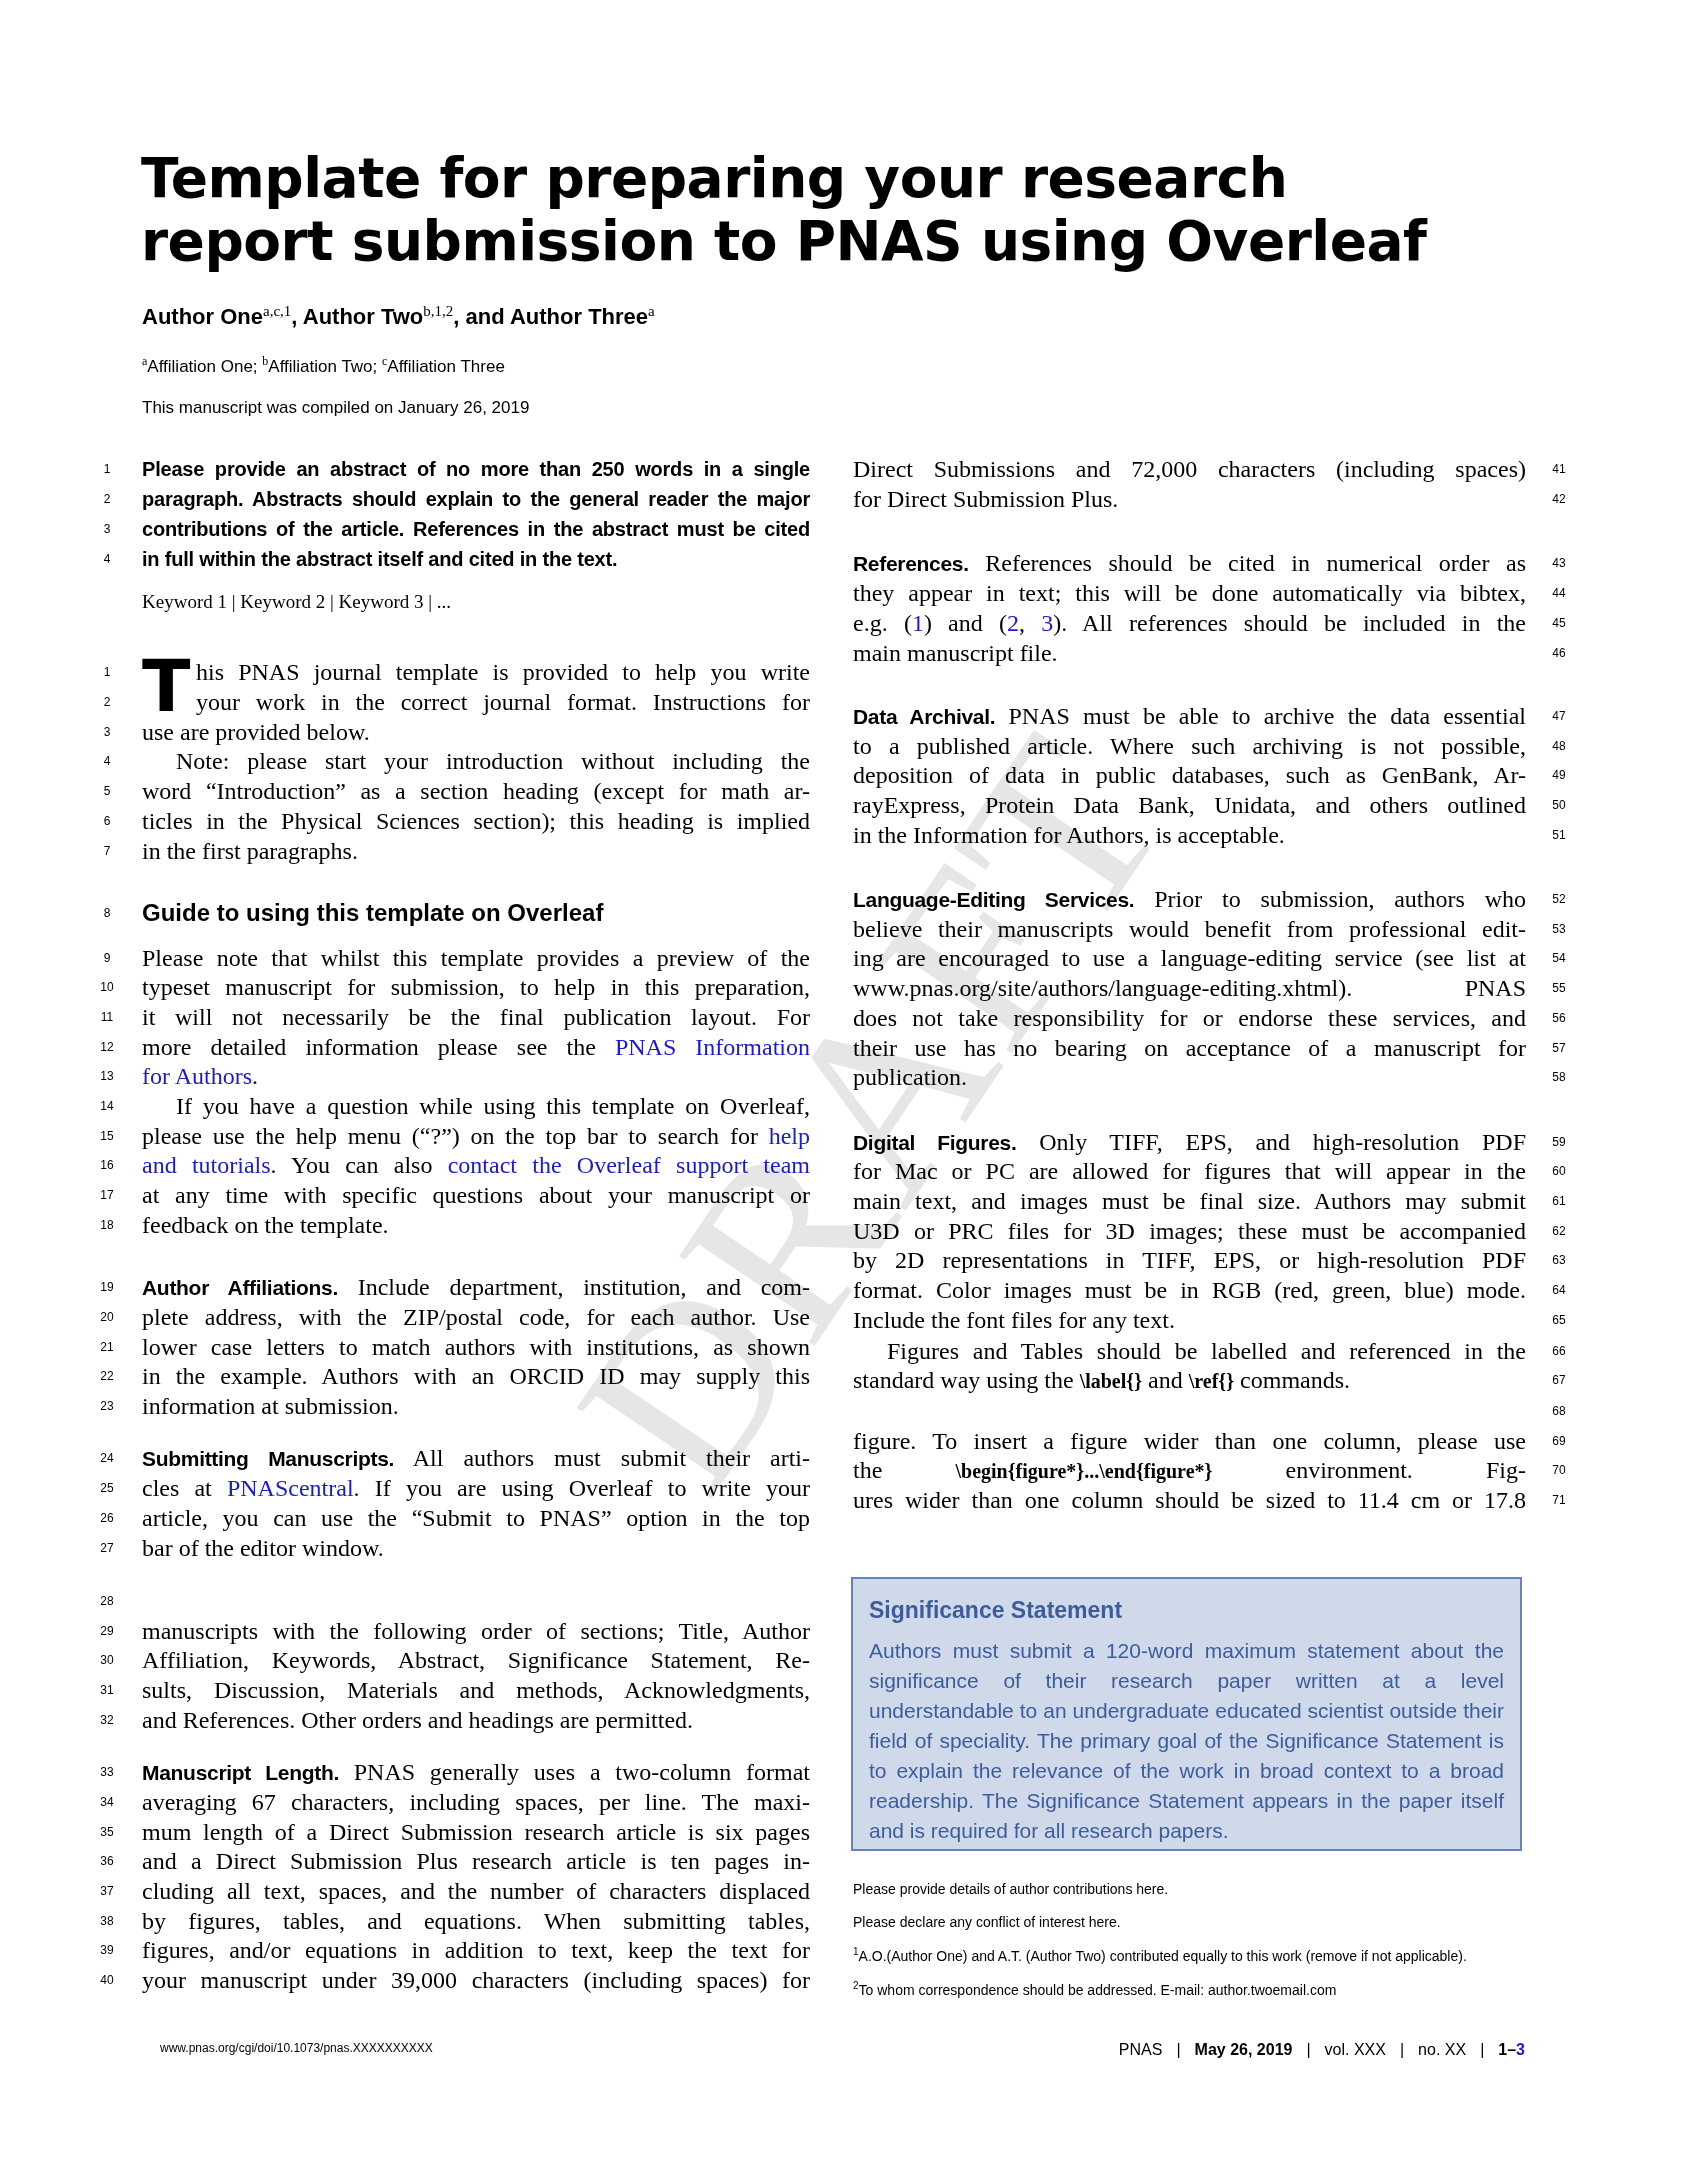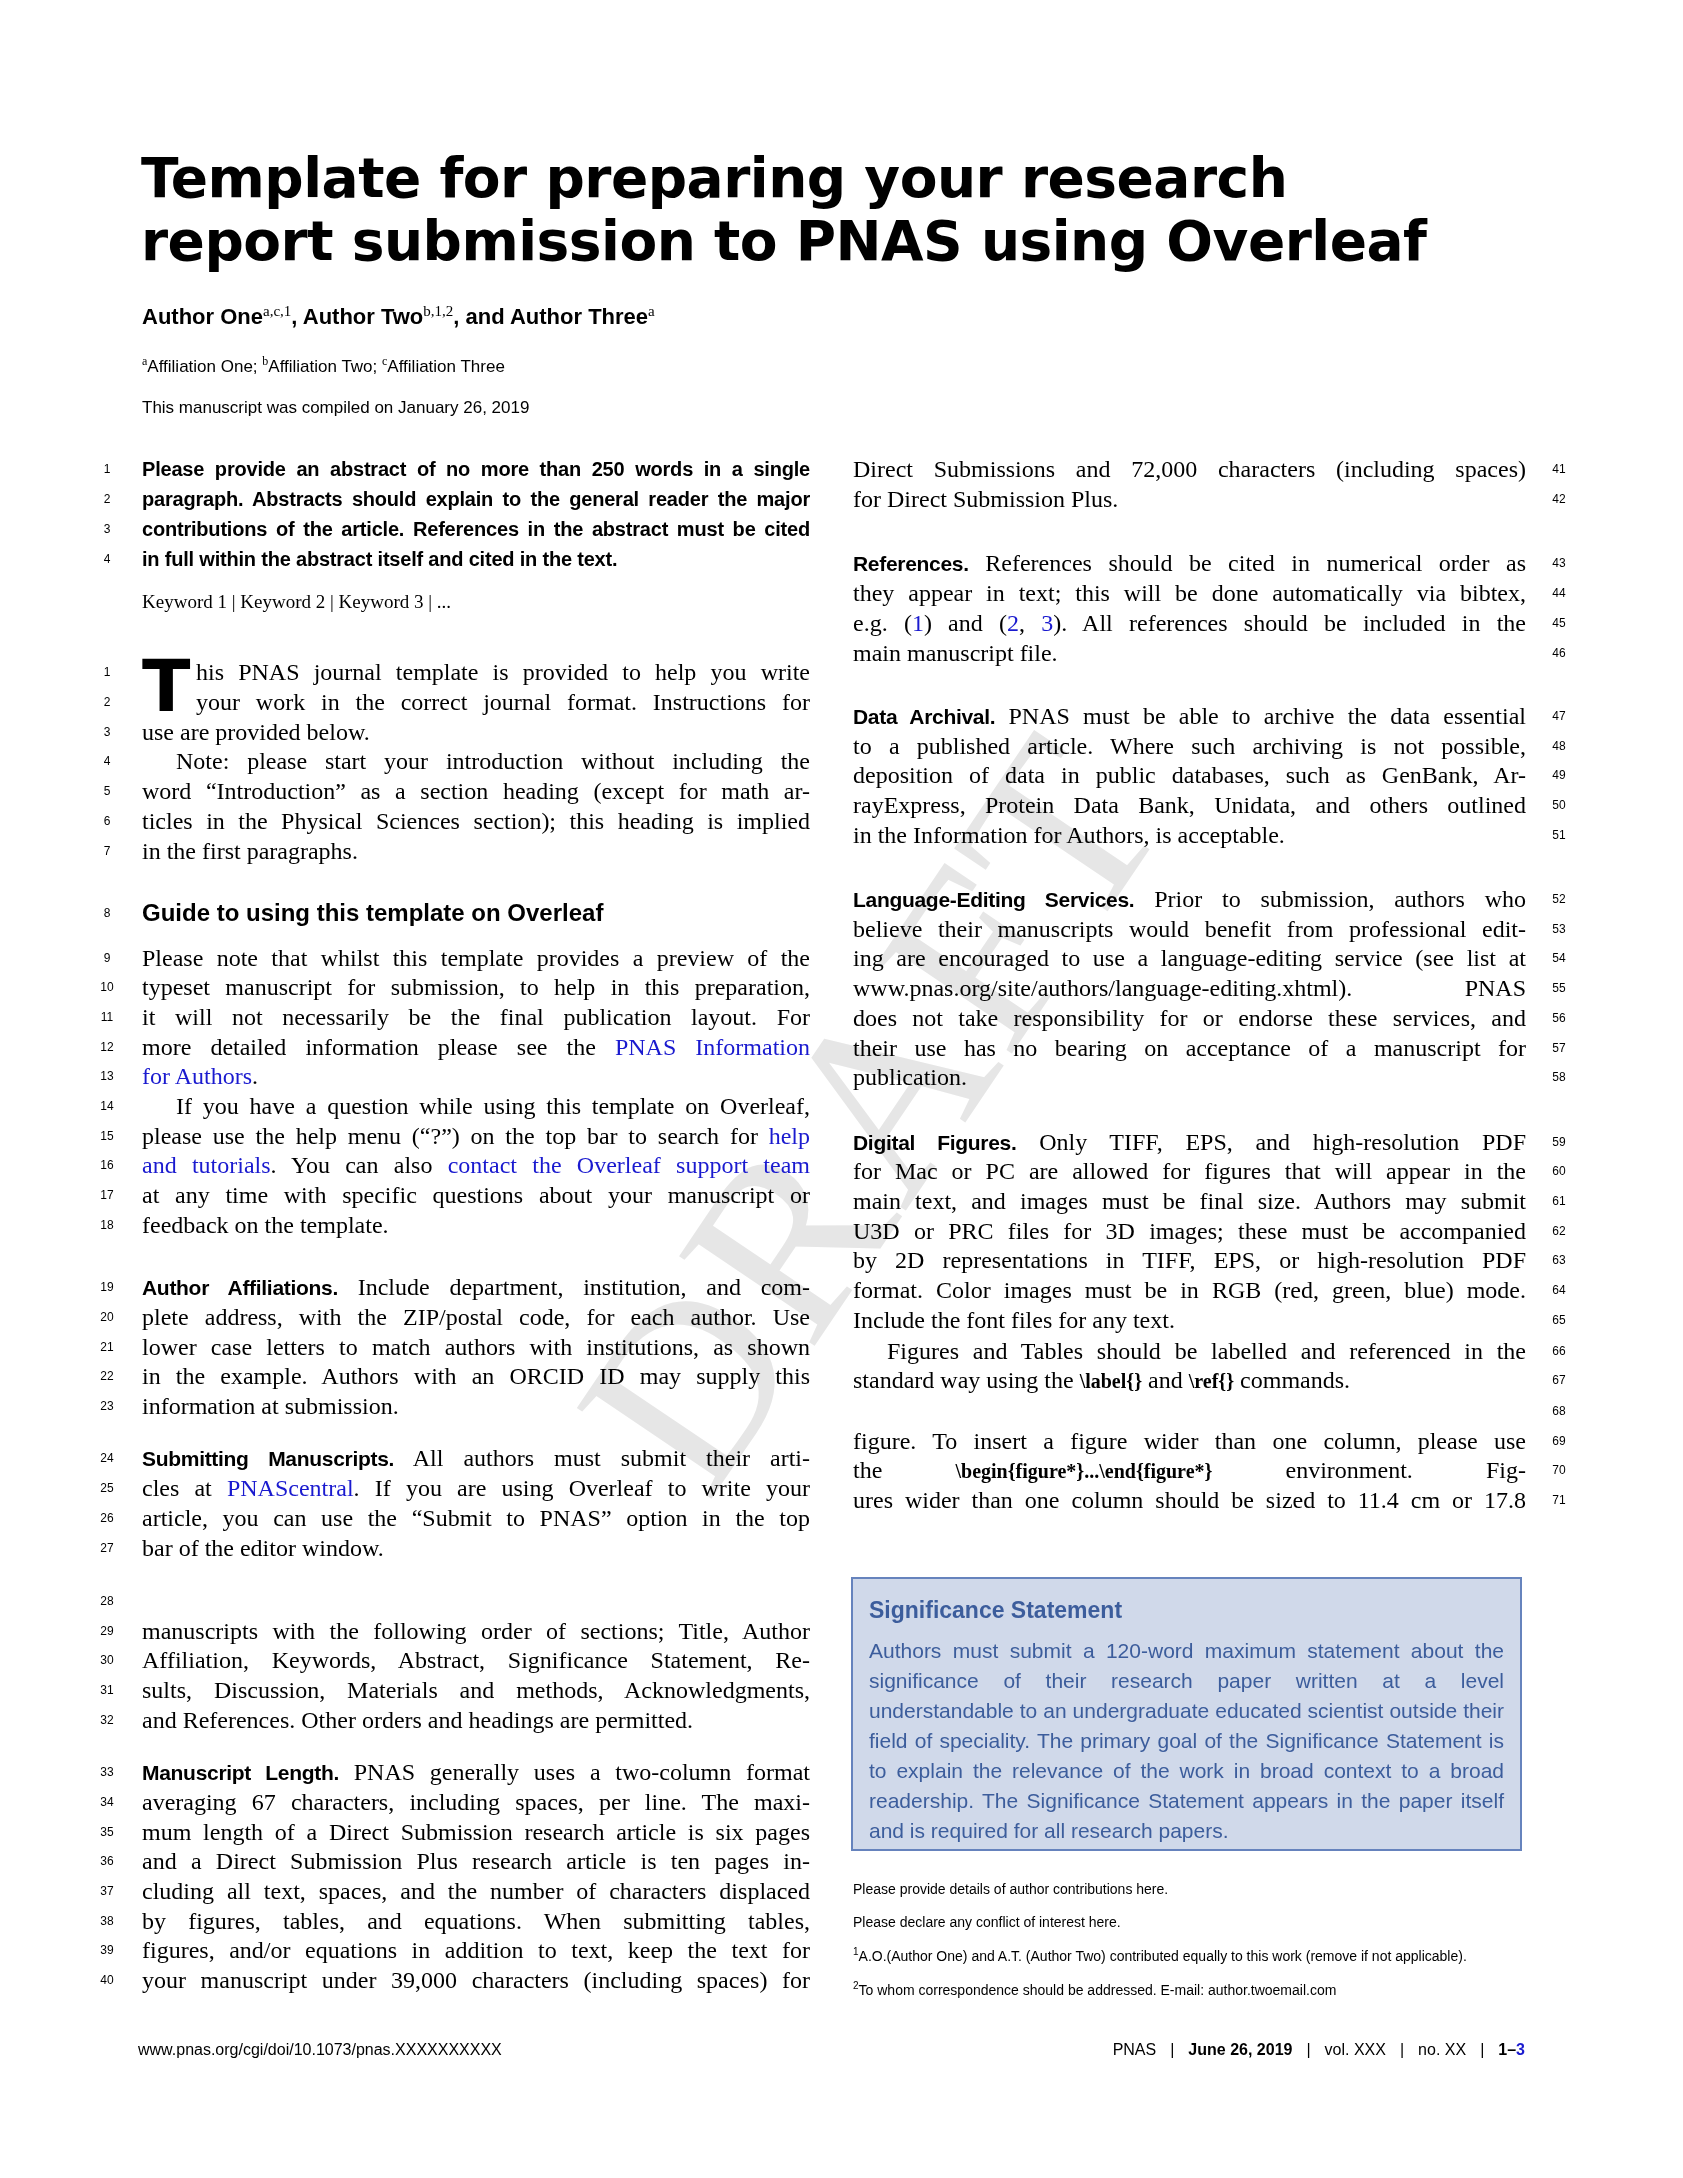--- a/index.html
+++ b/index.html
@@ -33,21 +33,21 @@
   #watermark { position:absolute; left:455px; top:970px; font-family:"Liberation Serif", serif; font-size:248px; color:#e6e6e6; transform:rotate(-56deg); transform-origin:center; z-index:0; letter-spacing:4px; }
   .col, .ln { z-index:1; }
 
   #sigbox { position:absolute; left:851px; top:1577px; width:671px; height:274px; background:#d0d9ea; border:2px solid #6683bd; box-sizing:border-box; padding:18px 16px; z-index:1; }
   #sigbox h3 { margin:0 0 12px 0; font-family:"Liberation Sans", sans-serif; font-weight:bold; font-size:23px; color:#3c5d9c; }
   #sigbox p { margin:0; font-family:"Liberation Sans", sans-serif; font-size:21px; line-height:30px; color:#3c5d9c; text-align:justify; }
 
   .fn { position:absolute; left:853px; font-family:"Liberation Sans", sans-serif; font-size:14px; white-space:nowrap; }
   .fn sup { font-size:10px; }
 
-  #footer-left { position:absolute; left:138px; top:2041px; font-family:"Liberation Sans", sans-serif; font-size:16px; }
+  #footer-left { position:absolute; left:160px; top:2041px; font-family:"Liberation Sans", sans-serif; font-size:12px; }
   #footer-right { position:absolute; right:158px; top:2041px; font-family:"Liberation Sans", sans-serif; font-size:16px; }
   #footer-right .sep { padding:0 14px; }
   #footer-right b { font-weight:bold; }
   #footer-right .pg-end { color:#1a1acf; font-weight:bold; }
 </style>
 </head>
 <body>
 
 <div id="watermark">DRAFT</div>
 
@@ -240,15 +240,15 @@
   <p>Authors must submit a 120-word maximum statement about the significance of their research paper written at a level understandable to an undergraduate educated scientist outside their field of speciality. The primary goal of the Significance Statement is to explain the relevance of the work in broad context to a broad readership. The Significance Statement appears in the paper itself and is required for all research papers.</p>
 </div>
 
 <div class="fn" style="top:1881px">Please provide details of author contributions here.</div>
 <div class="fn" style="top:1914px">Please declare any conflict of interest here.</div>
 <div class="fn" style="top:1946px"><sup>1</sup><span>A.O.(Author One) and A.T. (Author Two) contributed equally to this work (remove if not applicable).</span></div>
 <div class="fn" style="top:1980px"><sup>2</sup><span>To whom correspondence should be addressed. E-mail: author.twoemail.com</span></div>
 
 <div id="footer-left">www.pnas.org/cgi/doi/10.1073/pnas.XXXXXXXXXX</div>
 <div id="footer-right">
-  <span>PNAS</span><span class="sep">|</span><b>June 26, 2019</b><span class="sep">|</span><span>vol. XXX</span><span class="sep">|</span><span>no. XX</span><span class="sep">|</span><b>1–</b><a class="pg-end">3</a>
+  <span>PNAS</span><span class="sep">|</span><b>May 26, 2019</b><span class="sep">|</span><span>vol. XXX</span><span class="sep">|</span><span>no. XX</span><span class="sep">|</span><b>1–</b><a class="pg-end">3</a>
 </div>
 
 
 </body></html>

